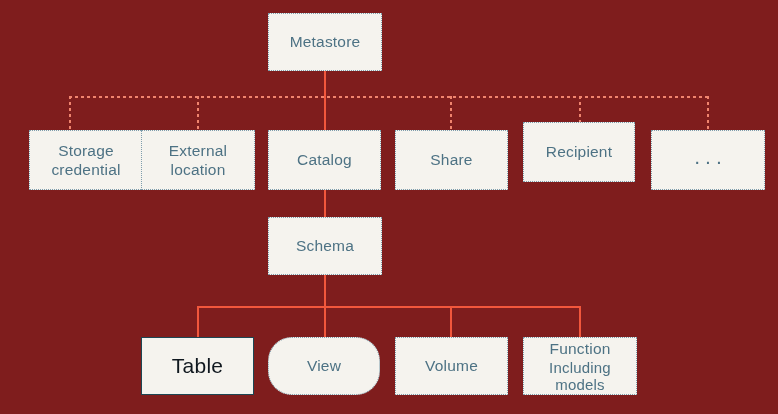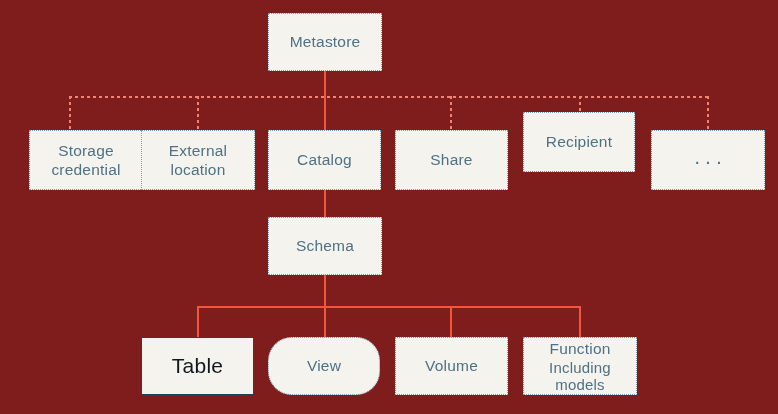--- a/index.html
+++ b/index.html
@@ -88,21 +88,21 @@
   </div>
 
   <div class="node" style="left:268px;top:130px;width:113px;height:60px;text-align:center;">
     <span>Catalog</span>
   </div>
 
   <div class="node" style="left:395px;top:130px;width:113px;height:60px;">
     <span>Share</span>
   </div>
 
-  <div class="node" style="left:523px;top:112px;width:112px;height:60px;">
+  <div class="node" style="left:523px;top:122px;width:112px;height:60px;">
     <span>Recipient</span>
   </div>
 
   <div class="node dots" style="left:651px;top:130px;width:114px;height:60px;">
     <span>...</span>
   </div>
 
   <div class="node" style="left:268px;top:217px;width:114px;height:58px;">
     <span>Schema</span>
   </div>

